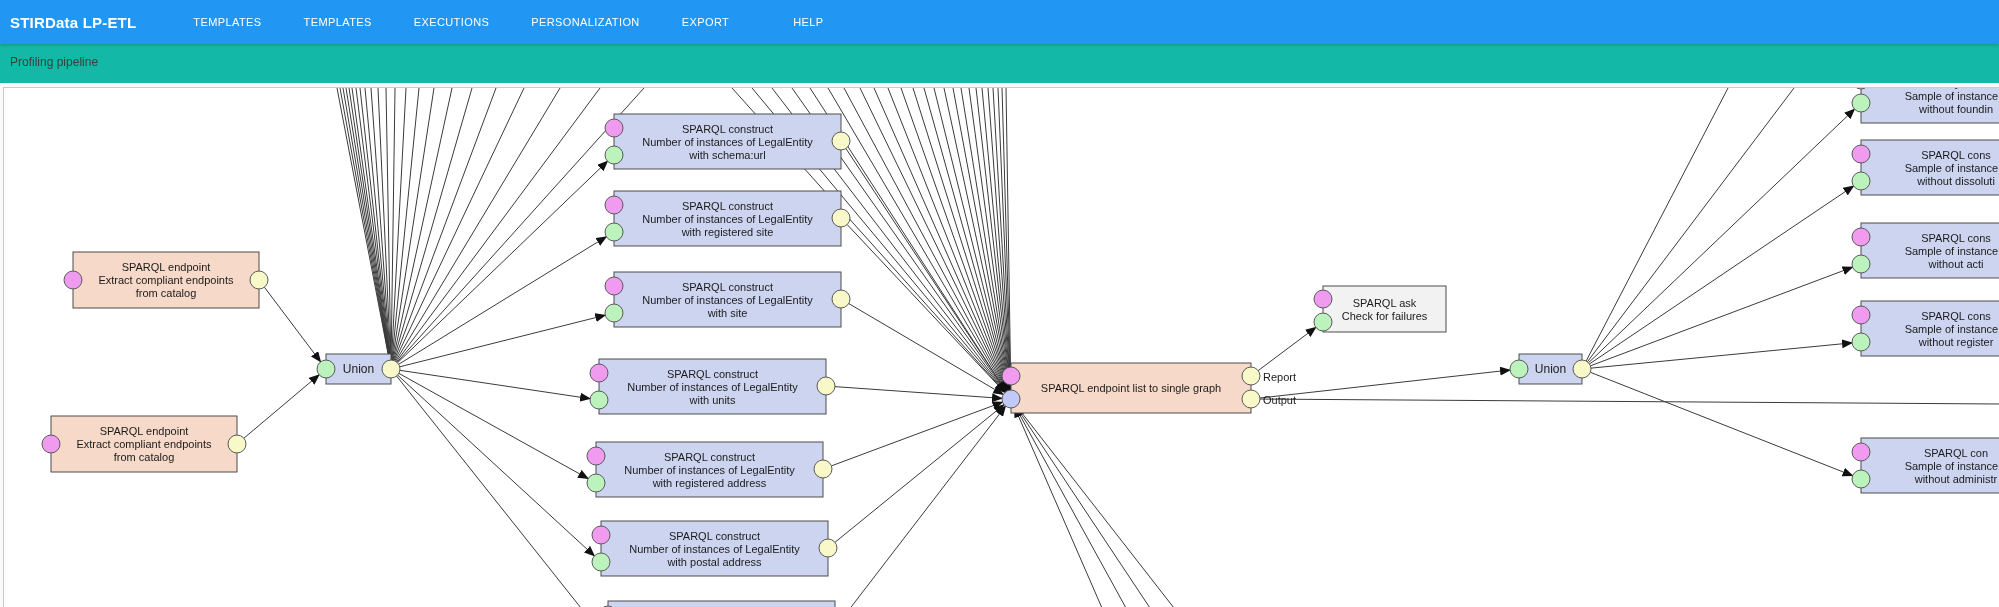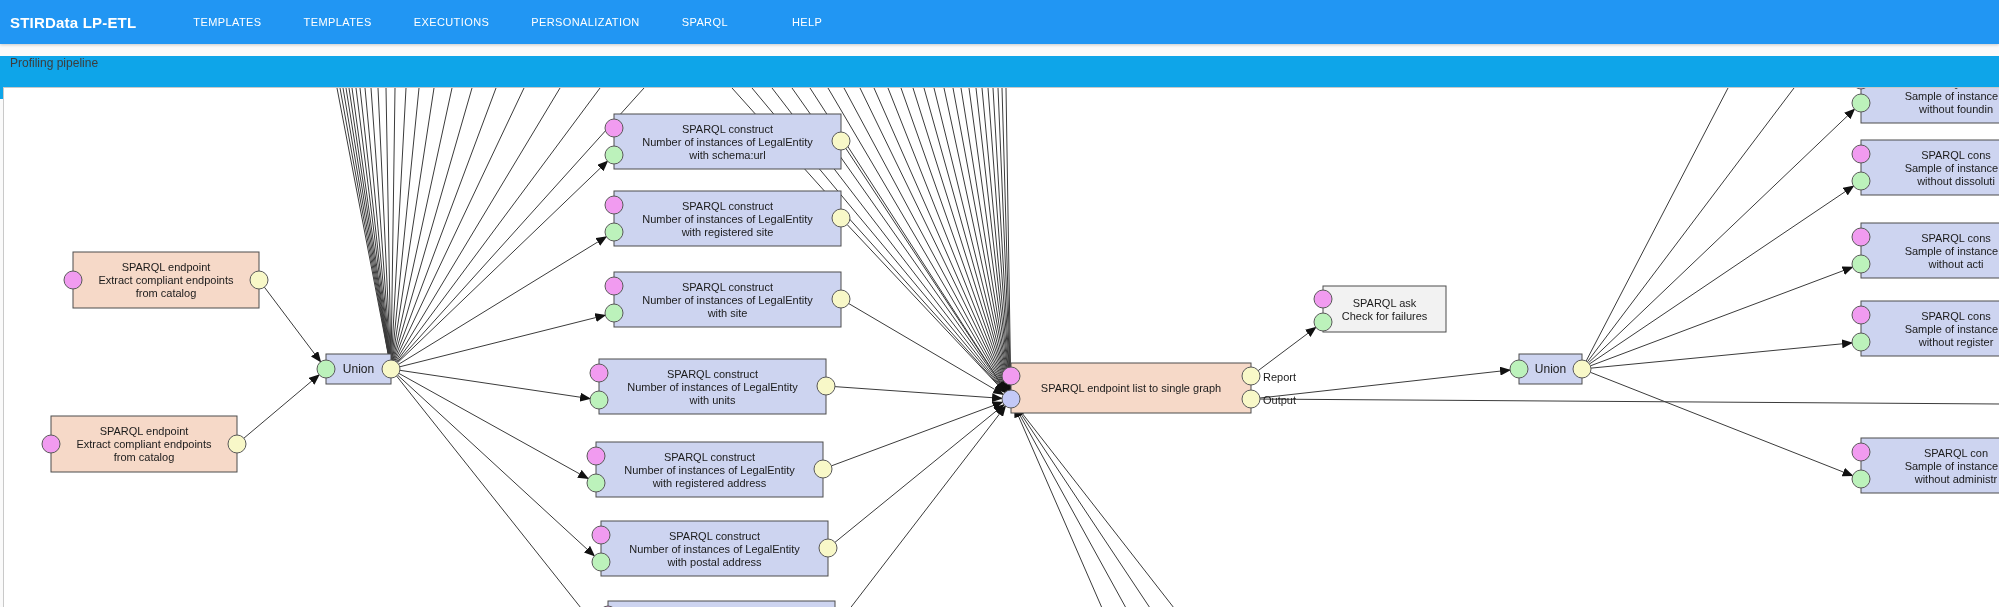--- a/index.html
+++ b/index.html
@@ -18,22 +18,22 @@
     letter-spacing:.2px;cursor:pointer;white-space:nowrap;
   }
   .menu{display:flex;align-items:center;}
   .menu-item{
     color:#fff;font-size:11px;letter-spacing:.4px;padding:8px 21px 8px 21px;
     cursor:pointer;white-space:nowrap;
   }
   .menu-item.gap{margin-left:22px;}
   
   .subbar{
-    position:absolute;left:0;top:56px;width:100%;height:43px;background:#0ea5e9;
-    display:flex;
+    position:absolute;left:0;top:40px;width:100%;height:43px;background:#14b8a6;
+    display:flex;align-items:center;
   }
   .pipeline-title{font-size:12px;color:#3d3d3d;margin-left:10px;}
   
   .canvas{
     position:absolute;left:3px;top:87px;right:0;height:520px;
     background:#ffffff;border-top:1px solid #c9c9c9;border-left:1px solid #c9c9c9;
     overflow:hidden;
   }
   .canvas svg{display:block;}
   svg text{font-family:"Liberation Sans",sans-serif;fill:#1b1b1b;}
@@ -41,21 +41,21 @@
 </head>
 <body>
 
 <div class="appbar">
   <div class="brand">STIRData LP-ETL</div>
   <div class="menu">
     <div class="menu-item">TEMPLATES</div>
     <div class="menu-item">TEMPLATES</div>
     <div class="menu-item">EXECUTIONS</div>
     <div class="menu-item">PERSONALIZATION</div>
-    <div class="menu-item">SPARQL</div>
+    <div class="menu-item">EXPORT</div>
     <div class="menu-item gap">HELP</div>
   </div>
 </div>
 
 <div class="subbar">
   <div class="pipeline-title">Profiling pipeline</div>
 </div>
 
 <div class="canvas" id="canvas">
     <svg width="1996" height="520" viewBox="0 0 1996 520">

